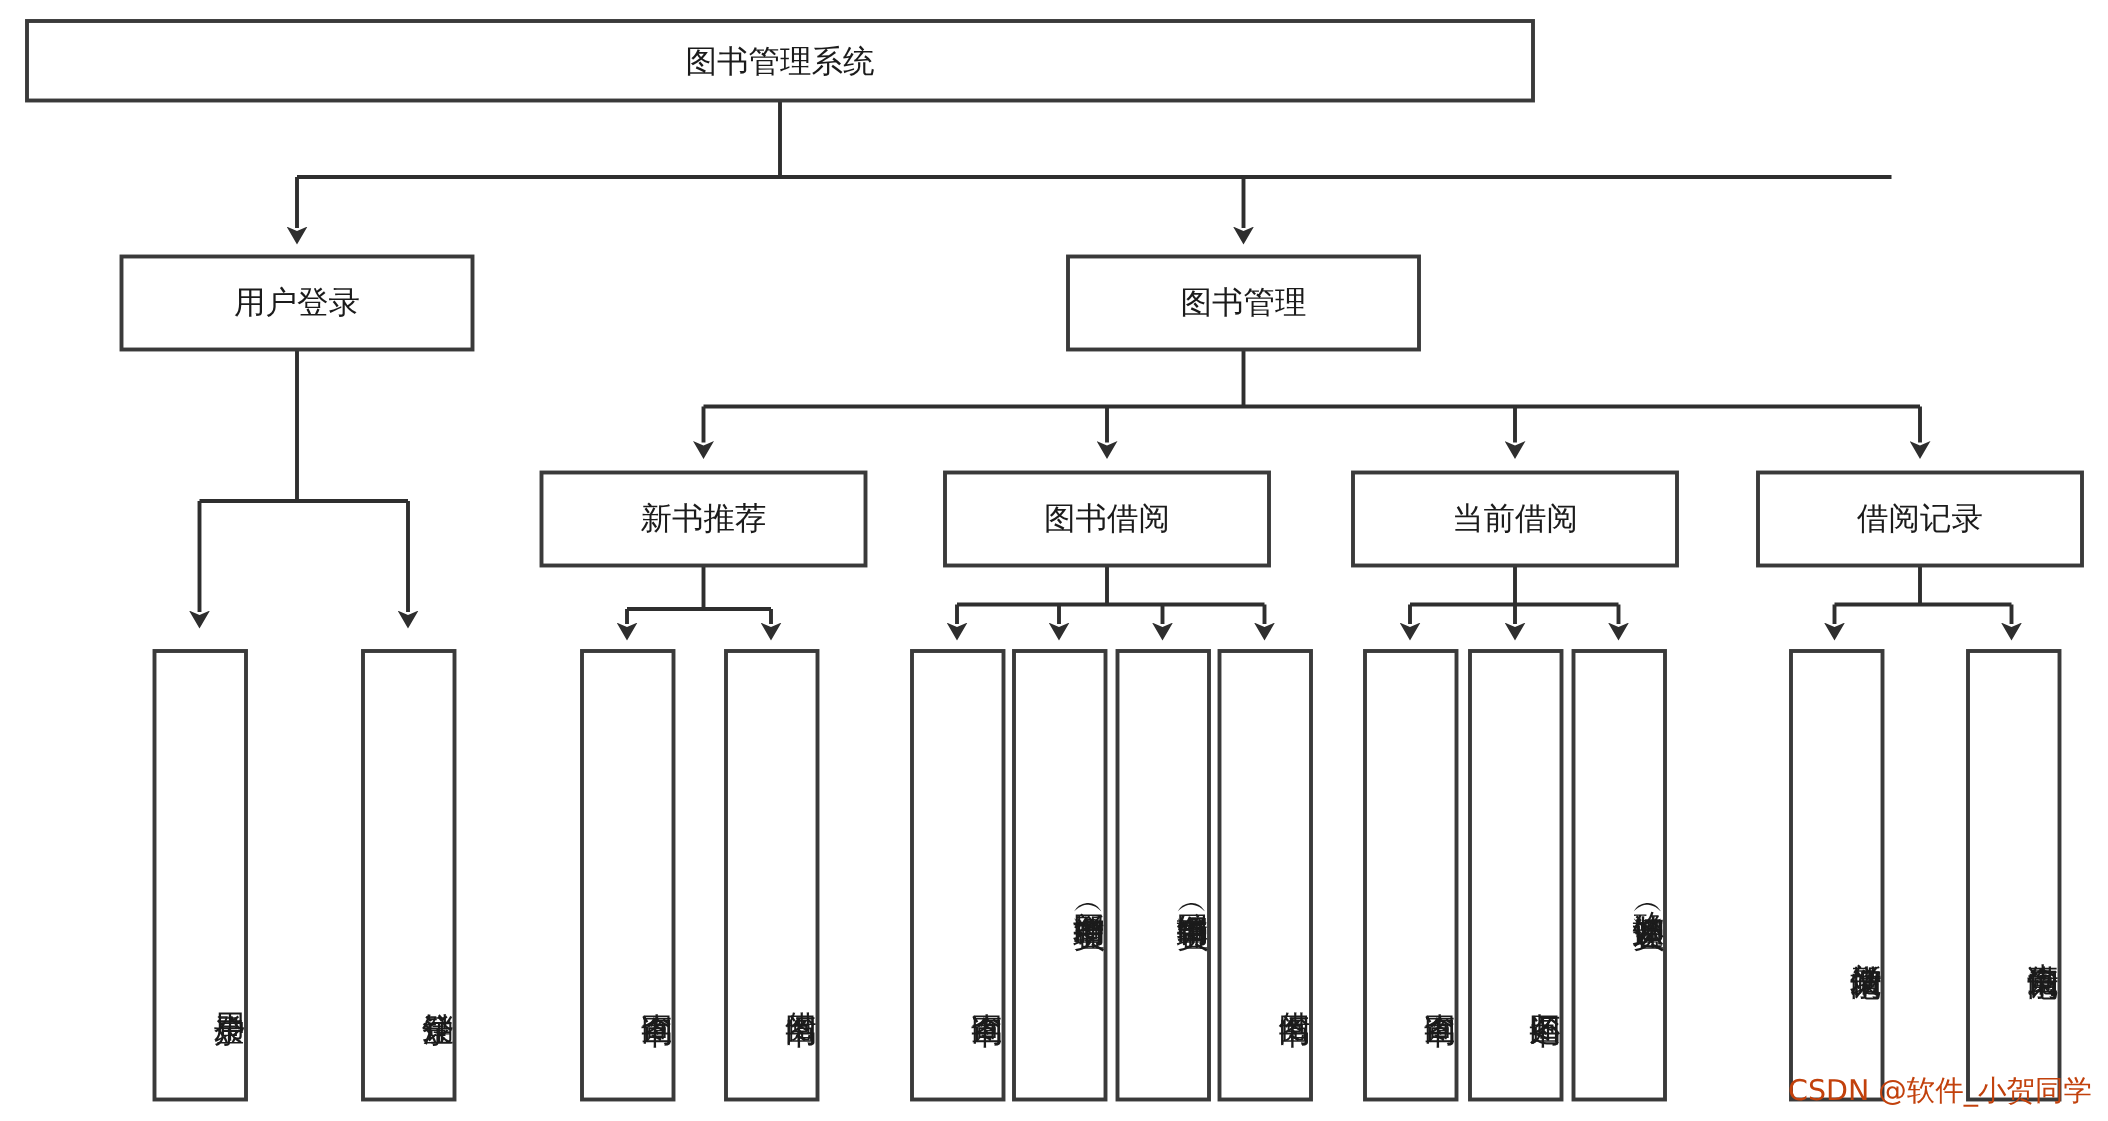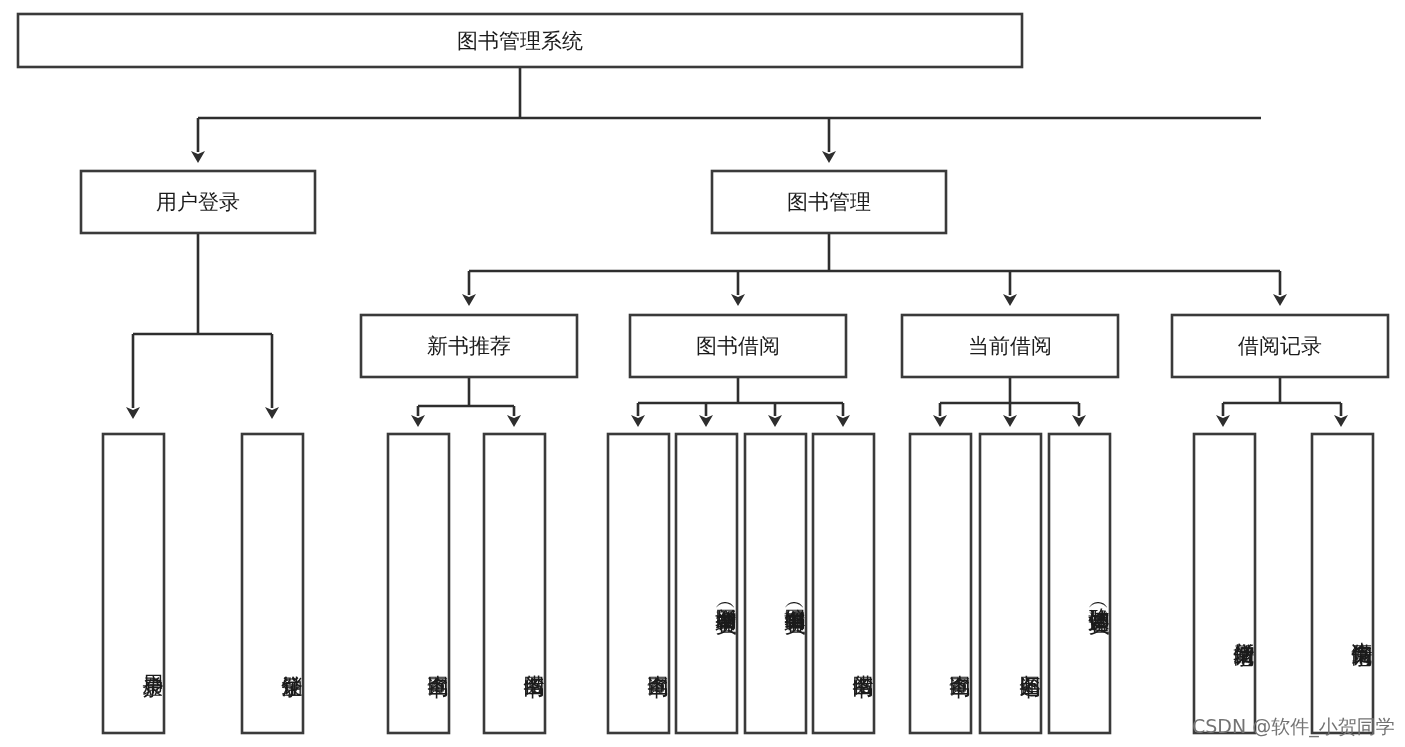--- a/index.html
+++ b/index.html
@@ -62,21 +62,21 @@
     white-space: nowrap;
     display: flex;
     align-items: flex-start;
     justify-content: center;
     pointer-events: none;
   }
   .watermark {
     position: absolute;
     font-family: "DejaVu Sans", "Liberation Sans", sans-serif;
     font-size: 19px;
-    color: #737373;
+    color: #c2410c;
     white-space: nowrap;
     left: 1192px;
     top: 714px;
   }
 </style>
 </head>
 <body>
 
 <div id="diagram-root">
 

